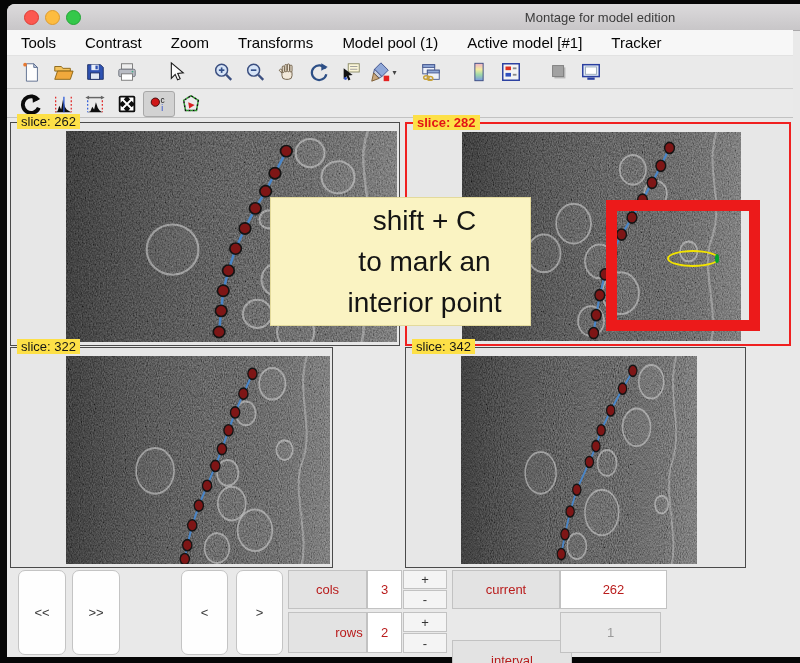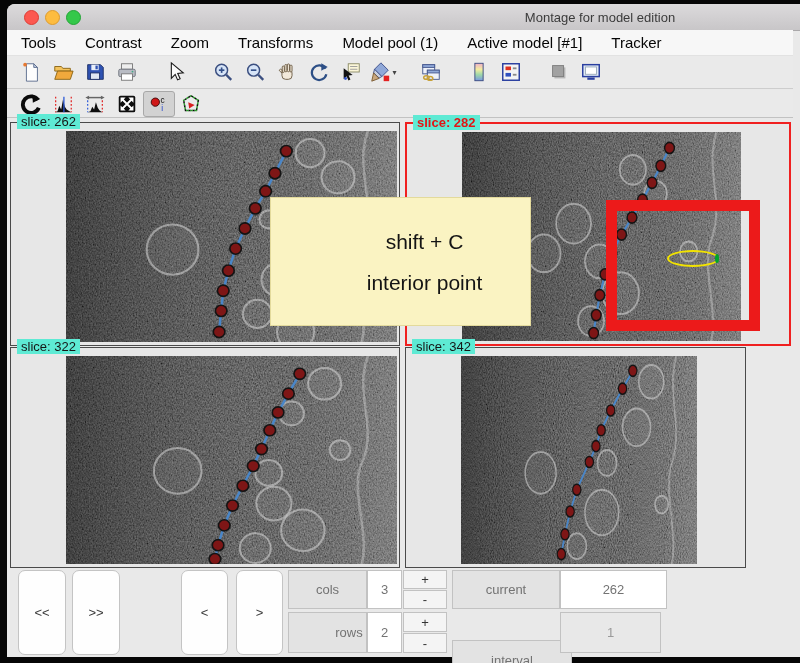--- a/index.html
+++ b/index.html
@@ -26,43 +26,43 @@
   .toolbar2{left:7px;top:90px;width:786px;height:28px;background:#eaeaea;border-bottom:1px solid #c2c2c2;
             display:flex;align-items:center;padding-left:8px;box-sizing:border-box;}
   .tbtn{width:32px;height:26px;display:flex;align-items:center;justify-content:center;flex:0 0 auto;}
   .tbtn svg{width:22px;height:22px;display:block;}
   .tbtn.active{background:#d2d2d2;border:1px solid #a8a8a8;border-radius:3px;box-sizing:border-box;}
   .tgap{width:16px;flex:0 0 auto;}
   .caret{font-size:8px;color:#444;margin-left:1px;}
   
   .panel{position:absolute;background:#e7e7e7;border:1px solid #4a4a4a;box-sizing:border-box;}
   .panel.active{border:2px solid #f02020;}
-  .legend{position:absolute;top:-9px;left:6px;background:#5eead4;padding:0 4px;font-size:13px;color:#161616;}
+  .legend{position:absolute;top:-9px;left:6px;background:#fde047;padding:0 4px;font-size:13px;color:#161616;}
   .panel.active .legend{color:#e31515;font-weight:bold;}
   .viewport{position:absolute;left:55px;top:8px;right:2px;bottom:3px;}
   .viewport svg{width:100%;height:100%;display:block;}
   #panel-tl{left:10px;top:122px;width:390px;height:224px;}
   #panel-tr{left:405px;top:122px;width:386px;height:224px;}
-  #panel-bl{left:10px;top:347px;width:390px;height:221px;}
+  #panel-bl{left:10px;top:347px;width:323px;height:221px;}
   #panel-br{left:405px;top:347px;width:341px;height:221px;}
   
   .callout{left:270px;top:197px;width:261px;height:129px;background:#faf3c2;border:1px solid #e3da9c;
            z-index:30;display:flex;flex-direction:column;justify-content:center;text-align:center;
-           font-size:21px;line-height:41px;color:#141414;box-sizing:border-box;}
+           font-size:28px;line-height:41px;color:#141414;box-sizing:border-box;}
   .red-rect{left:606px;top:200px;width:154px;height:131px;border:11px solid #ec1a1a;z-index:25;box-sizing:border-box;}
   .marker{left:667px;top:250px;width:17px;height:17px;border:2px solid #f2e300;border-radius:50%;
           z-index:26;display:flex;align-items:center;justify-content:center;box-sizing:border-box;}
   .marker-in{width:9px;height:9px;border:2px solid #00a32a;border-radius:50%;background:#15240f;box-sizing:border-box;}
   
   .navbtn{position:absolute;top:570px;height:85px;background:#fefefe;border:1px solid #c4c4c4;border-radius:7px;
           font-size:13px;color:#3a3a3a;display:flex;align-items:center;justify-content:center;box-sizing:border-box;}
   #btn-first{left:18px;width:48px;} #btn-last{left:72px;width:48px;}
   #btn-prev{left:181px;width:47px;} #btn-next{left:236px;width:47px;}
   .fieldbox{position:absolute;border:1px solid #c2c2c2;display:flex;align-items:center;justify-content:center;
-            font-size:13px;color:#737373;background:#e3e3e3;box-sizing:border-box;}
+            font-size:13px;color:#b91c1c;background:#e3e3e3;box-sizing:border-box;}
   .fieldbox.white{background:#ffffff;}
   .fieldbox.disabled{background:#e8e8e8;color:#9a9a9a;}
   .spinbtn{position:absolute;left:403px;width:44px;background:#f4f4f4;border:1px solid #c2c2c2;
            font-size:13px;color:#333;display:flex;align-items:center;justify-content:center;box-sizing:border-box;}
 </style>
 </head>
 <body>
 
 <svg width="0" height="0" style="position:absolute" aria-hidden="true">
   <defs>
@@ -409,20 +409,21 @@
         <circle cx="157" cy="135" r="5.6" fill="#7e1616" stroke="#141414" stroke-width="1.6"></circle>
         <circle cx="148" cy="157" r="5.6" fill="#7e1616" stroke="#141414" stroke-width="1.6"></circle>
         <circle cx="141" cy="180" r="5.6" fill="#7e1616" stroke="#141414" stroke-width="1.6"></circle>
         <circle cx="136" cy="200" r="5.6" fill="#7e1616" stroke="#141414" stroke-width="1.6"></circle>
     </svg>
     </div>
 </div>
 
 <div class="abs callout">
   <div>shift + C</div>
+  <div>to mark an</div>
   <div>interior point</div>
 </div>
 
 <div class="abs red-rect"></div>
 <div class="abs marker">
   <div class="marker-in"></div>
 </div>
 
 <div class="navbtn" id="btn-first">&lt;&lt;</div>
 <div class="navbtn" id="btn-last">&gt;&gt;</div>

